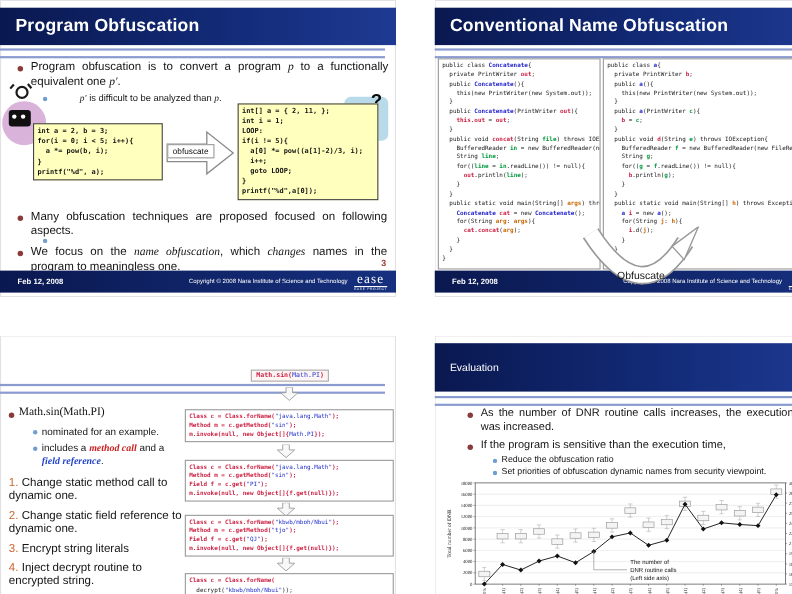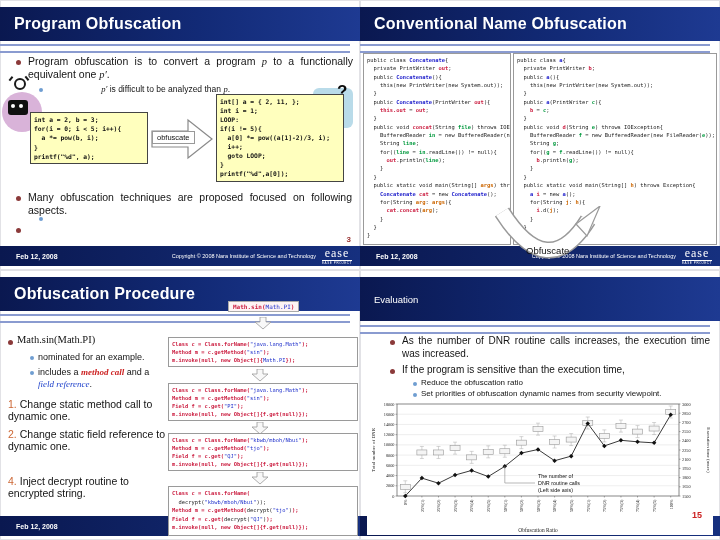--- a/index.html
+++ b/index.html
@@ -1,16 +1,16 @@
 <!DOCTYPE html>
 <html><head>
 <meta charset="utf-8">
 <style>
   html,body{margin:0;padding:0;background:#fff;}
-  .board{width:720px;height:540px;display:grid;grid-template-columns:360px 360px;grid-template-rows:270px 270px;background:#fff;}
+  .board{width:720px;height:540px;display:grid;grid-template-columns:360px 360px;grid-template-rows:270px 270px;background:#fff;gap:35px;}
   .slide{position:relative;width:360px;height:270px;background:#fff;overflow:hidden;
          font-family:"Liberation Sans",sans-serif;box-shadow:inset 0 0 0 1px #e2e2e6;}
   
   .tbar{position:absolute;left:0;top:7px;right:0;height:34px;
         background:linear-gradient(90deg,#0a1850 0%,#122a76 55%,#1e3a92 100%);
         color:#fff;display:flex;flex-direction:column;justify-content:center;padding-left:14px;box-sizing:border-box;}
   .t-main{font-size:16px;font-weight:bold;letter-spacing:.2px;}
   .t-small{font-size:9.5px;}
   .tbar.two{height:44px;}
   .dlines{position:absolute;left:0;right:10px;height:5px;border-top:2px solid #8a9bd0;border-bottom:2px solid #8a9bd0;}
@@ -21,21 +21,21 @@
   .fcopy{font-size:5.5px;margin-left:auto;margin-right:6px;white-space:nowrap;}
   .flogo{margin-right:8px;text-align:center;line-height:1;}
   .flogo .lg{font-family:"Liberation Serif",serif;font-size:12px;letter-spacing:1px;}
   .flogo .lgs{font-size:3px;letter-spacing:.6px;border-top:1px solid #fff;margin-top:1px;padding-top:1px;}
   
   .dotR{position:absolute;width:5px;height:5px;border-radius:50%;background:#8b3a3a;}
   .dotB{position:absolute;width:4px;height:4px;border-radius:50%;background:#6f9ed1;}
   .jtxt{position:absolute;text-align:justify;color:#141414;line-height:1.25;}
   .seg-i{font-family:"Liberation Serif",serif;font-style:italic;}
   .seg-ri{font-family:"Liberation Serif",serif;font-style:italic;color:#c22;font-weight:bold;}
-  .seg-bi{font-family:"Liberation Serif",serif;font-style:italic;color:#2244cc;font-weight:normal;}
+  .seg-bi{font-family:"Liberation Serif",serif;font-style:italic;color:#2244cc;font-weight:bold;}
   
   .code{position:absolute;font-family:"DejaVu Sans Mono",monospace;white-space:pre;overflow:hidden;box-sizing:border-box;}
   .ybox{background:#ffffbe;border:1px solid #444;padding:2px 3px;font-weight:bold;color:#111;}
   .wbox{background:#fff;border:1px solid #9a9a9a;padding:2px 3px;color:#333;}
   .cl{white-space:pre;}
   .cb{color:#2222cc;font-weight:bold;}
   .cr{color:#cc2244;font-weight:bold;}
   .cg{color:#00993d;font-weight:bold;}
   .co{color:#cc6600;font-weight:bold;}
   .cs{color:#2233cc;}
@@ -68,21 +68,21 @@
 
   <div class="slide">
     <div class="tbar">
       <div class="t-main">Program Obfuscation</div>
     </div>
     <div class="dlines" style="top:44px"></div>
 
     <div class="dotR" style="left:16px;top:60px"></div>
     <div class="jtxt" style="left:28px;right:7px;top:55px;font-size:10.5px"><span>Program obfuscation is to convert a program </span><span class="seg-i">p</span><span> to a functionally equivalent one </span><span class="seg-i">p′</span><span>.</span></div>
     <div class="dotB" style="left:39px;top:88px"></div>
-    <div class="jtxt" style="left:44px;right:130px;top:84px;font-size:8.5px;text-align:right"><span class="seg-i">p′</span><span> is difficult to be analyzed than </span><span class="seg-i">p</span><span>.</span></div>
+    <div class="jtxt" style="left:44px;right:130px;top:84px;font-size:8.5px;text-align:center"><span class="seg-i">p′</span><span> is difficult to be analyzed than </span><span class="seg-i">p</span><span>.</span></div>
 
     <div>
       <div class="picircle" style="left:2px;top:92px"></div>
       <div class="bulb" style="left:14px;top:78px"></div>
       <div style="position:absolute;left:10px;top:76px;width:1.5px;height:5px;background:#1a1a1a;transform:rotate(40deg)"></div>
       <div style="position:absolute;left:26px;top:76px;width:1.5px;height:5px;background:#1a1a1a;transform:rotate(-40deg)"></div>
       <div class="face" style="left:8px;top:100px">
           <i class="e1"></i>
           <i class="e2"></i>
         </div>
@@ -103,20 +103,21 @@
       <polygon points="2,15 38,15 38,4 62,23 38,42 38,31 2,31" fill="#fff" stroke="#8a8a8a" stroke-width="1.2"></polygon>
     </svg>
     <div class="alabel" style="left:152px;top:131px">obfuscate</div>
 
     <div class="code ybox" style="left:216px;top:94px;width:128px;height:88px;font-size:6.3px;line-height:9px"><div class="cl">int[] a = { 2, 11, };</div><div class="cl">int i = 1;</div><div class="cl">LOOP:</div><div class="cl">if(i != 5){</div><div class="cl">  a[0] *= pow((a[1]-2)/3, i);</div><div class="cl">  i++;</div><div class="cl">  goto LOOP;</div><div class="cl">}</div><div class="cl">printf("%d",a[0]);</div></div>
 
     <div class="dotR" style="left:16px;top:196px"></div>
     <div class="jtxt" style="left:28px;right:8px;top:191px;font-size:10.5px">Many obfuscation techniques are proposed focused on following aspects.</div>
     <div class="dotB" style="left:39px;top:217px"></div>
     <div class="dotR" style="left:16px;top:228px"></div>
+    <div class="jtxt" style="left:28px;right:8px;top:223px;font-size:10.5px"><span>We focus on the </span><span class="seg-i">name obfuscation</span><span>, which </span><span class="seg-i">changes</span><span> names in the program to meaningless one.</span></div>
 
     <div class="pageno" style="right:9px;bottom:26px;font-size:8px;color:#993333">3</div>
 
     <div class="fbar">
       <span class="fdate">Feb 12, 2008</span>
       <span class="fcopy">Copyright © 2008 Nara Institute of Science and Technology</span>
       <span class="flogo">
         <div class="lg">ease</div>
         <div class="lgs">EASE PROJECT</div>
       </span>
@@ -143,39 +144,37 @@
       <span class="fdate">Feb 12, 2008</span>
       <span class="fcopy">Copyright © 2008 Nara Institute of Science and Technology</span>
       <span class="flogo">
         <div class="lg">ease</div>
         <div class="lgs">EASE PROJECT</div>
       </span>
     </div>
   </div>
 
   <div class="slide">
-    <div class="tbar">
-      <div class="t-main">Obfuscation Procedure</div>
-    </div>
     <div class="dlines" style="top:44px"></div>
 
     <div class="chip" style="left:228px;top:31px"><span class="cr">Math.sin(</span><span class="cs">Math.PI</span><span class="cr">)</span></div>
     <svg style="position:absolute;left:255px;top:47px" width="16" height="13" viewBox="0 0 16 13">
       <polygon points="5,0 11,0 11,5 16,5 8,12 0,5 5,5" fill="#f8f8f8" stroke="#999" stroke-width="0.8"></polygon>
     </svg>
 
     <div class="dotR" style="left:8px;top:70px"></div>
     <div style="position:absolute;left:17px;top:64px;font-family:Liberation Serif, serif;font-size:10.5px;color:#111">Math.sin(Math.PI)</div>
     <div class="dotB" style="left:30px;top:86px"></div>
     <div style="position:absolute;left:38px;top:82px;font-size:9px;color:#141414">nominated for an example.</div>
     <div class="dotB" style="left:30px;top:101px"></div>
     <div style="position:absolute;left:38px;top:97px;width:122px;font-size:9px;line-height:1.3;color:#141414"><span>includes a </span><span class="seg-ri">method call</span><span> and a </span><span class="seg-bi">field reference</span><span>.</span></div>
 
     <div class="step" style="top:128px"><span class="num">1.</span><span>Change static method call to dynamic one.</span></div>
     <div class="step" style="top:158px"><span class="num">2.</span><span>Change static field reference to dynamic one.</span></div>
+    <div class="step" style="top:188px"><span class="num">3.</span><span>Encrypt string literals</span></div>
     <div class="step" style="top:205px"><span class="num">4.</span><span>Inject decrypt routine to encrypted string.</span></div>
 
     <div class="code wbox redcode" style="left:168px;top:67px;width:190px;height:30px;font-size:5.4px;line-height:8px"><div class="cl"><span class="cr">Class c = Class.forName(</span><span class="cs">"java.lang.Math"</span><span class="cr">);</span></div><div class="cl"><span class="cr">Method m = c.getMethod(</span><span class="cs">"sin"</span><span class="cr">);</span></div><div class="cl"><span class="cr">m.invoke(null, new Object[]{</span><span class="cs">Math.PI</span><span class="cr">});</span></div></div>
     <svg style="position:absolute;left:252px;top:99px" width="16" height="13" viewBox="0 0 16 13">
       <polygon points="5,0 11,0 11,5 16,5 8,12 0,5 5,5" fill="#f8f8f8" stroke="#999" stroke-width="0.8"></polygon>
     </svg>
     <div class="code wbox redcode" style="left:168px;top:113px;width:190px;height:38px;font-size:5.4px;line-height:8px"><div class="cl"><span class="cr">Class c = Class.forName(</span><span class="cs">"java.lang.Math"</span><span class="cr">);</span></div><div class="cl"><span class="cr">Method m = c.getMethod(</span><span class="cs">"sin"</span><span class="cr">);</span></div><div class="cl"><span class="cr">Field f = c.get(</span><span class="cs">"PI"</span><span class="cr">);</span></div><div class="cl"><span class="cr">m.invoke(null, new Object[]{f.get(null)});</span></div></div>
     <svg style="position:absolute;left:252px;top:152px" width="16" height="13" viewBox="0 0 16 13">
       <polygon points="5,0 11,0 11,5 16,5 8,12 0,5 5,5" fill="#f8f8f8" stroke="#999" stroke-width="0.8"></polygon>
     </svg>

